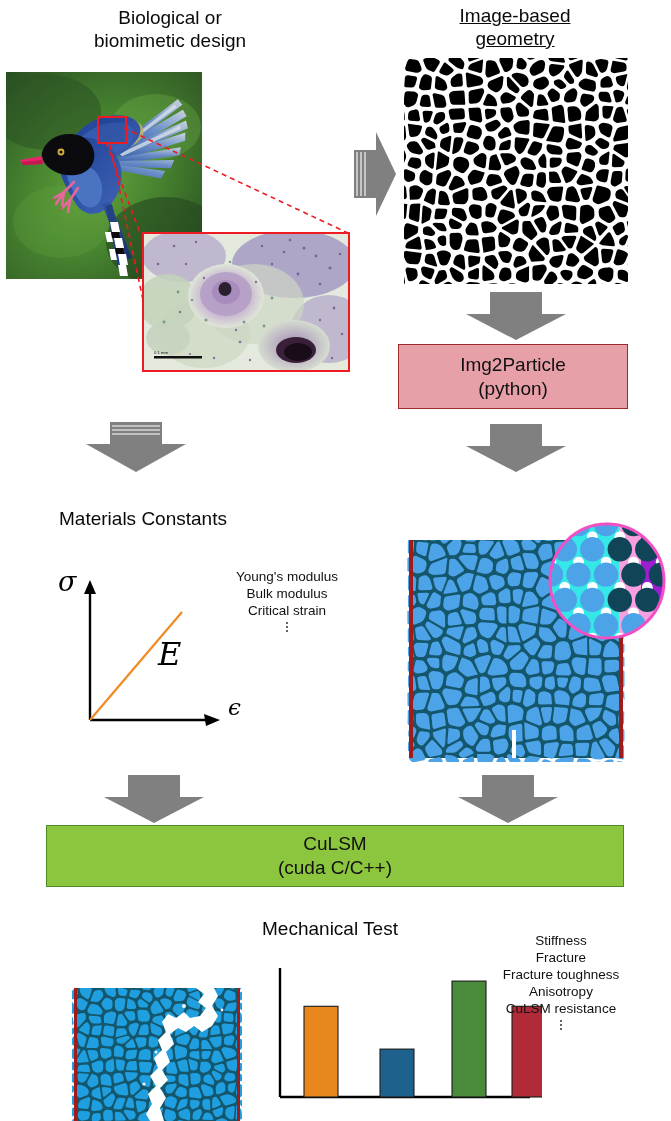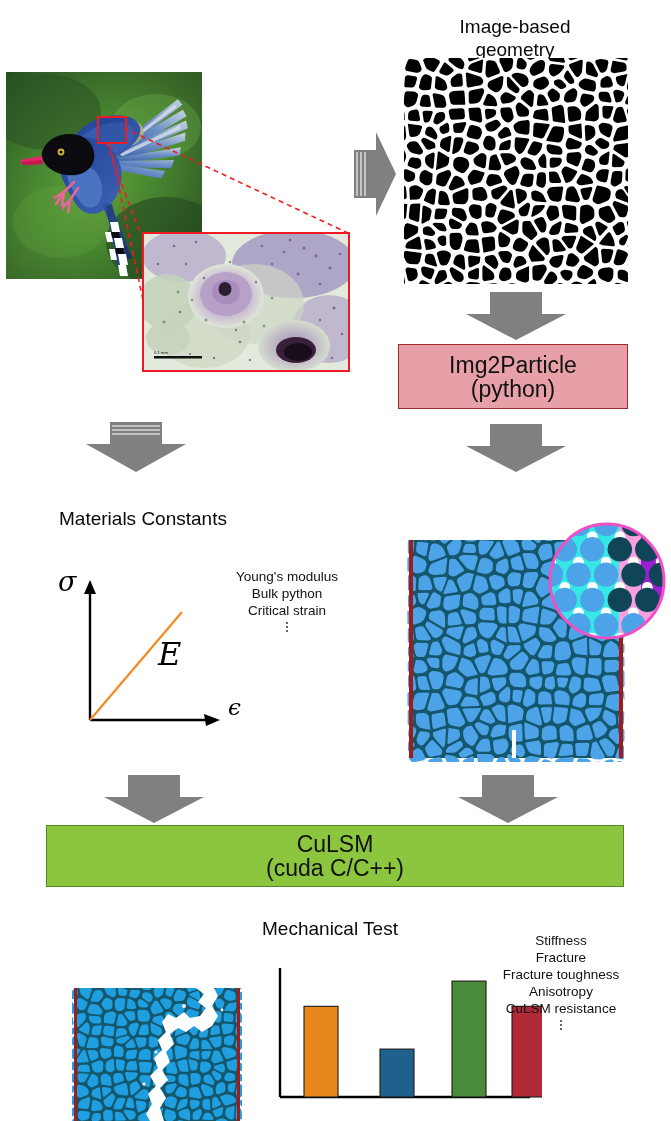--- a/index.html
+++ b/index.html
@@ -20,21 +20,21 @@
   }
   .abs { position: absolute; }
   .title {
     font-size: 19px;
     line-height: 23px;
     text-align: center;
     color: #0a0a0a;
     white-space: pre-line;
   }
   .boxlabel {
-    font-size: 23px;
+    font-size: 19px;
     line-height: 24px;
     text-align: center;
     color: #111;
     white-space: pre-line;
   }
   .proplist {
     font-size: 13.5px;
     line-height: 17px;
     text-align: center;
     color: #111;
@@ -63,20 +63,22 @@
     font-family: "DejaVu Serif", serif;
     font-style: italic;
     color: #000;
   }
 </style>
 </head>
 <body>
 
 <div id="page">
 
+  <div class="abs title" style="left:40px; top:6px; width:260px;">Biological or
+biomimetic design</div>
 
   <div class="abs" style="left:6px; top:72px; width:196px; height:207px; overflow:hidden;">
     <svg width="196" height="207" viewBox="0 0 196 207">
       <defs>
         <radialGradient id="bgGrad" cx="45%" cy="55%" r="78%">
           <stop offset="0%" stop-color="#5e9e3a"></stop>
           <stop offset="42%" stop-color="#3f7f2c"></stop>
           <stop offset="100%" stop-color="#1d3d1b"></stop>
         </radialGradient>
         <linearGradient id="bgStreak" x1="0" y1="0" x2="1" y2="1">
@@ -255,21 +257,21 @@
           <circle cx="86" cy="28" r="1.3"></circle>
         <circle cx="48" cy="66" r="1.3"></circle>
           <circle cx="128" cy="64" r="1.4"></circle>
       </g>
 
       <rect x="10" y="122" width="48" height="2.5" fill="#101010"></rect>
       <text x="10" y="120" font-family="Liberation Sans, sans-serif" font-size="4.2" fill="#101010">0.1 mm</text>
     </svg>
   </div>
 
-  <div class="abs title" style="left:395px; top:15px; width:240px;">Image-based
+  <div class="abs title" style="left:395px; top:4px; width:240px;text-decoration:underline;">Image-based
 geometry</div>
 
   <div class="abs" style="left:404px; top:58px; width:224px; height:226px; background:#ffffff; overflow:hidden;">
     <svg width="224" height="226" viewBox="0 0 224 226">
       <rect width="224" height="226" fill="#ffffff"></rect>
       <g fill="#000000" id="voro-black">
           <path d="M-3.81,-2.75Q-3.89,-4.49 -2.15,-4.34L-0.10,-4.17Q0.89,-4.09 1.12,-3.12L1.21,-2.77Q1.40,-1.95 0.83,-1.34L0.72,-1.22Q0.15,-0.60 -0.69,-0.61L-1.98,-0.64Q-3.72,-0.67 -3.79,-2.40Z" transform="translate(0,0)"></path>
           <path d="M5.77,-3.73Q5.12,-5.18 6.71,-5.14L14.89,-4.90Q16.23,-4.86 16.25,-3.52L16.26,-2.78Q16.27,-1.91 15.52,-1.49L15.37,-1.40Q14.62,-0.97 13.76,-1.08L8.12,-1.79Q6.54,-1.99 5.90,-3.44Z" transform="translate(0,0)"></path>
           <path d="M20.99,-4.07Q21.01,-5.14 22.08,-5.14L25.14,-5.15Q25.65,-5.16 25.36,-4.73L25.30,-4.64Q25.01,-4.22 24.52,-4.04L21.97,-3.14Q20.96,-2.78 20.99,-3.85Z" transform="translate(0,0)"></path>
           <path d="M30.35,-4.32Q30.50,-4.96 31.16,-4.97L40.56,-5.06Q43.56,-5.09 41.55,-2.86L39.33,-0.41Q39.00,-0.04 38.52,0.02L38.42,0.03Q37.93,0.09 37.49,-0.12L30.76,-3.28Q30.16,-3.56 30.32,-4.20Z" transform="translate(0,0)"></path>
@@ -572,21 +574,21 @@
     <polygon points="180,160 164,154 166,166" fill="#000"></polygon>
 
     <line x1="50" y1="160" x2="142" y2="52" stroke="#f18a21" stroke-width="2.2"></line>
   </svg>
   <div class="abs axis-lbl" style="left:58px; top:566px; font-size:27px;">σ</div>
   <div class="abs axis-lbl" style="left:228px; top:694px; font-size:23px;">ϵ</div>
   <div class="abs axis-lbl" style="left:158px; top:635px; font-size:32px;">E</div>
 
   <div class="abs" style="left:212px; top:568px; width:150px;">
     <div class="proplist">Young's modulus</div>
-    <div class="proplist">Bulk python</div>
+    <div class="proplist">Bulk modulus</div>
     <div class="proplist">Critical strain</div>
     <div class="vdots" style="margin-top:3px;">
       <span></span>
         <span></span>
         <span></span>
     </div>
   </div>
 
 
   <div class="abs" style="left:405px; top:540px; width:222px; height:222px; overflow:hidden;">

